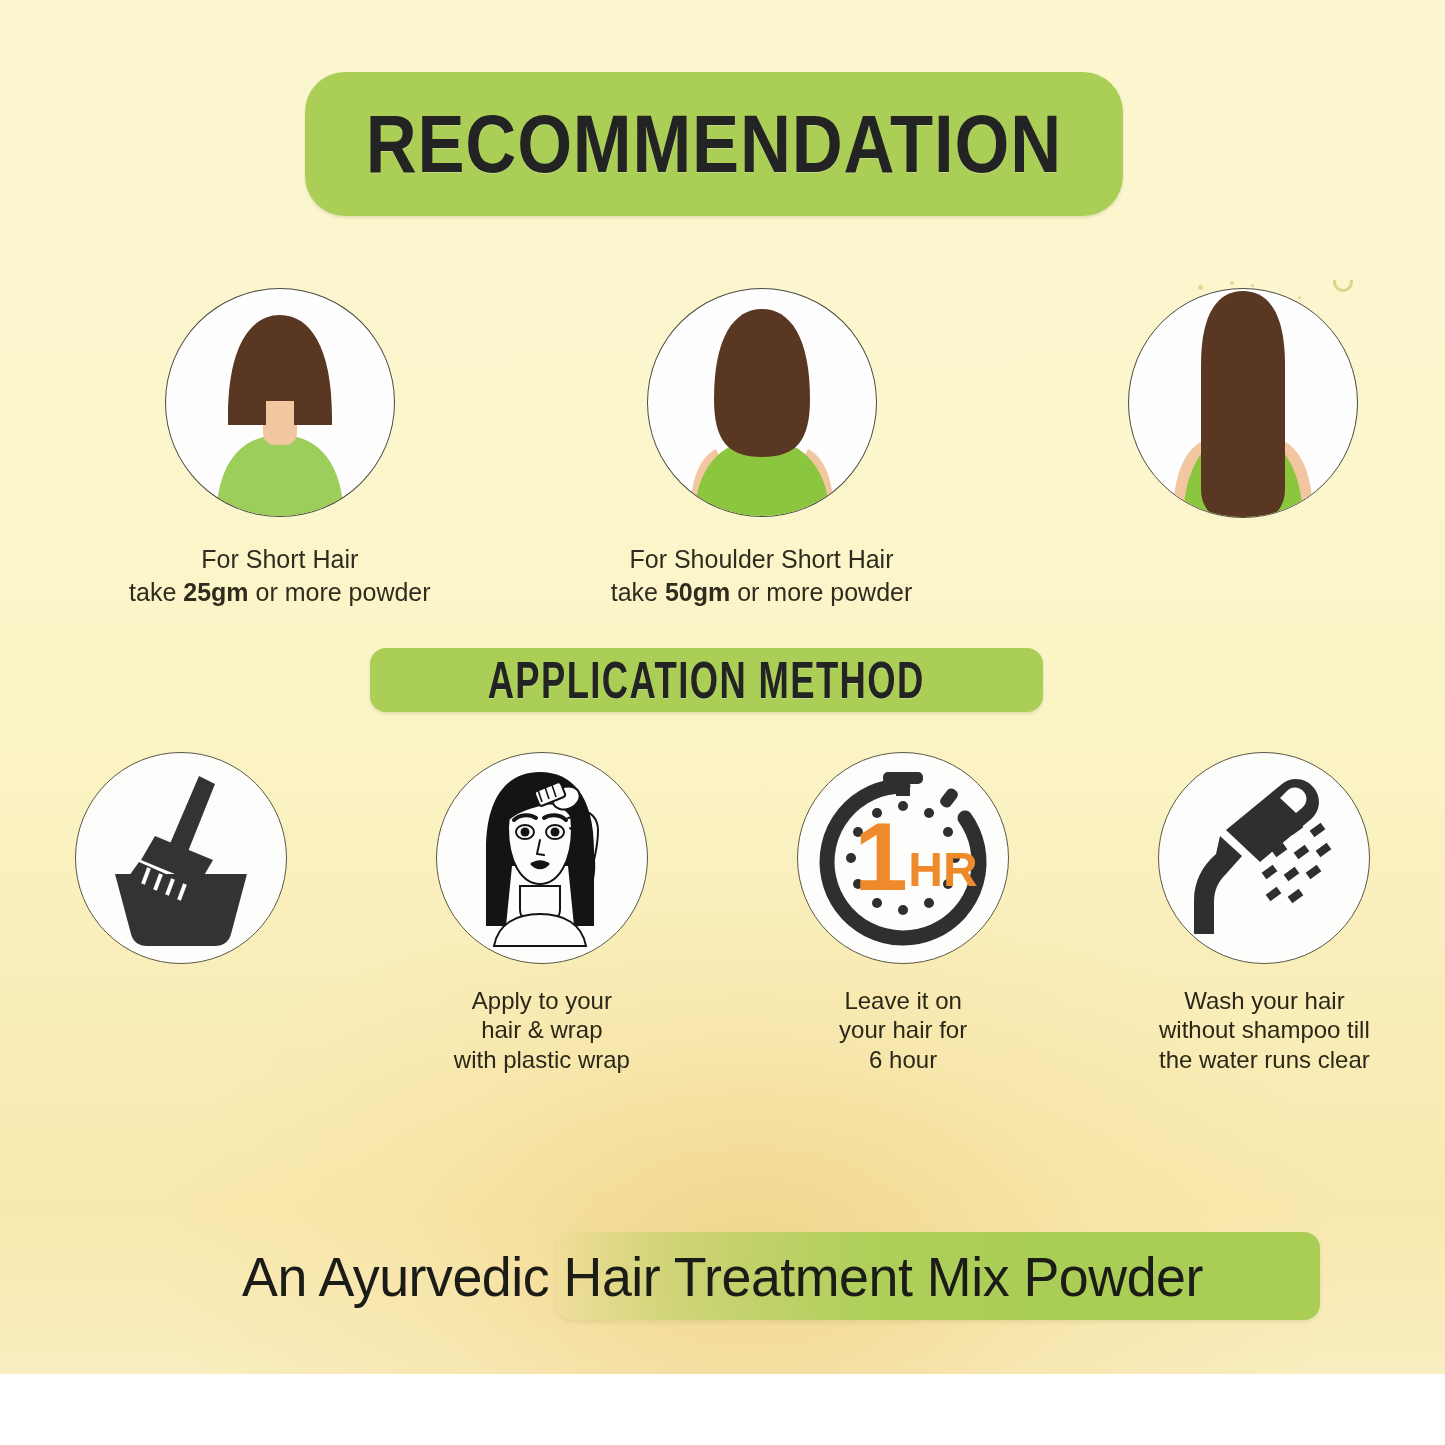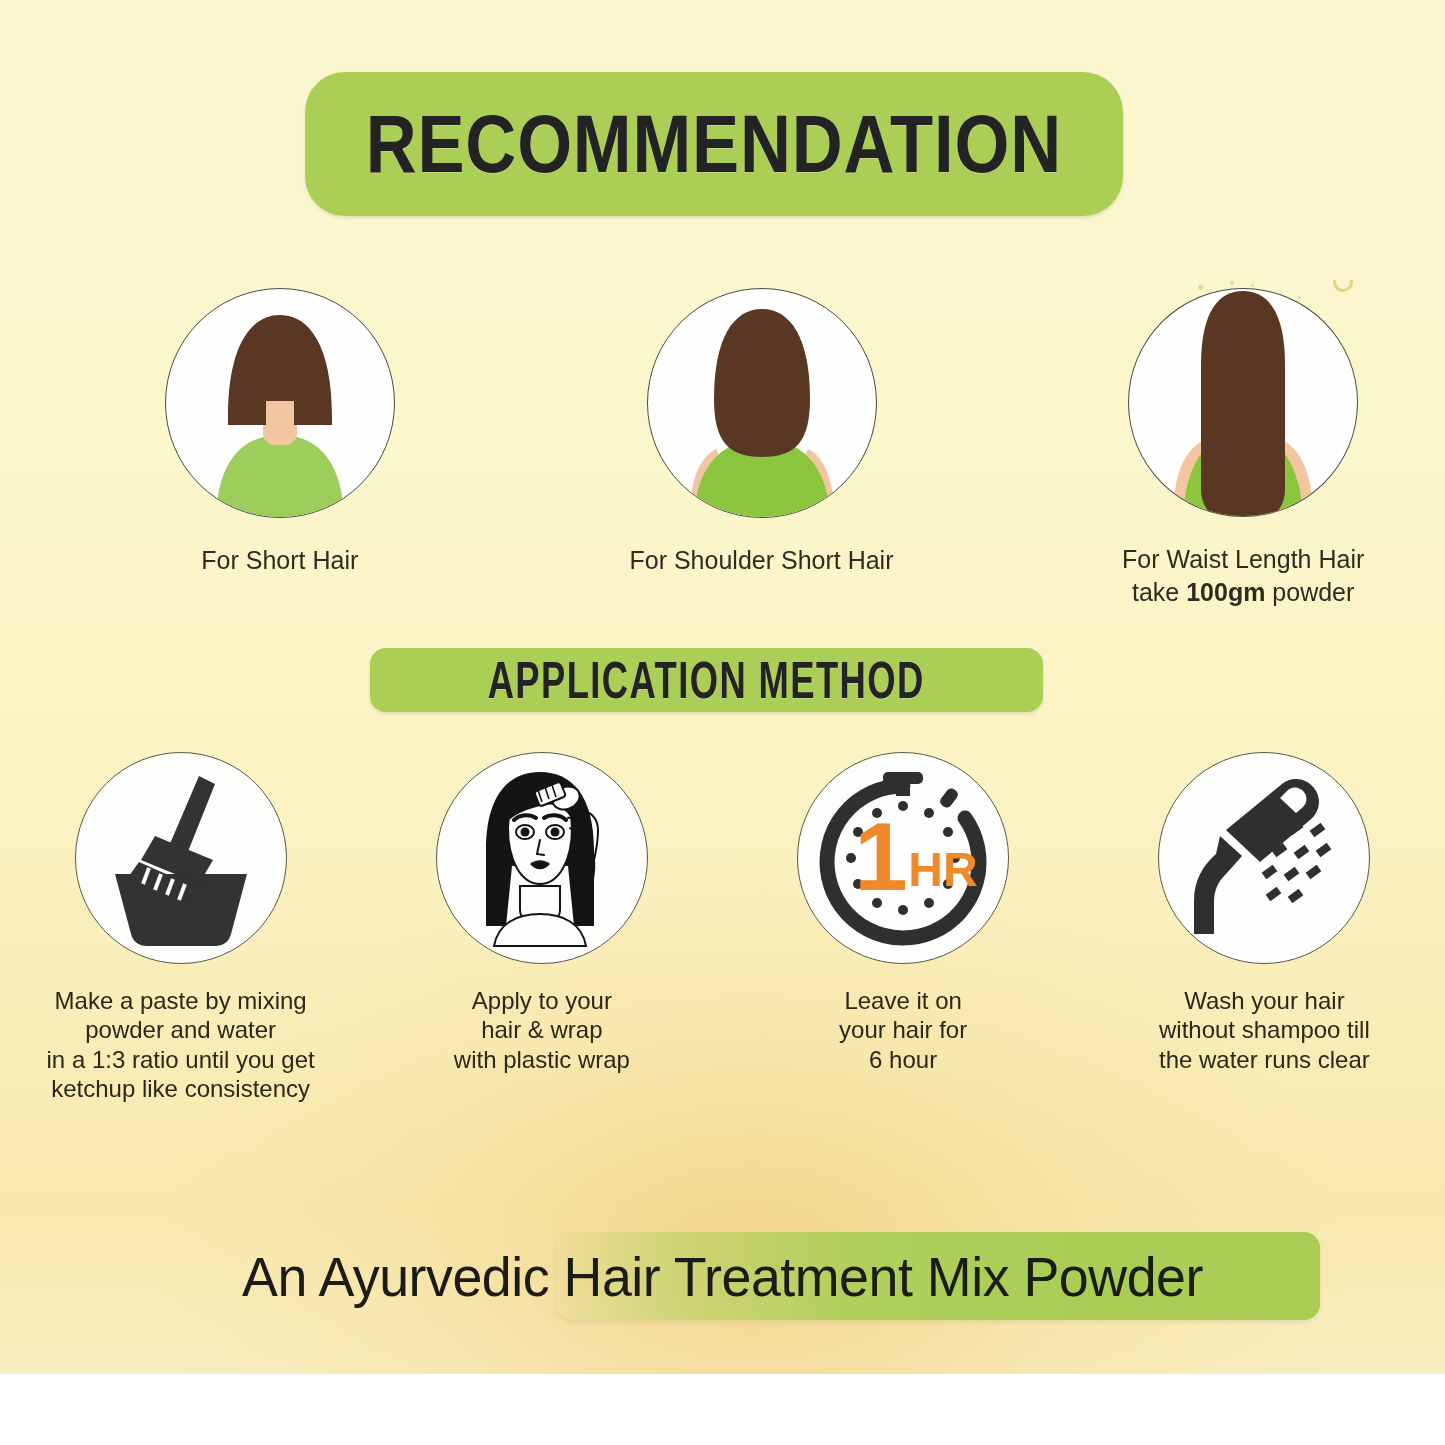--- a/index.html
+++ b/index.html
@@ -192,57 +192,55 @@
 
           <path d="M50 228 C52 168 80 146 114 146 C148 146 176 168 178 228 Z" fill="#8cc63f" opacity="0.85"></path>
 
           <rect x="97" y="108" width="34" height="48" rx="12" fill="#f2c6a0"></rect>
 
           <path d="M62 128 C62 58 84 26 114 26 C144 26 166 58 166 128 L166 136 L128 136 L128 112 L100 112 L100 136 L62 136 Z" fill="#5a3722"></path>
         </svg>
       </div>
       <div class="hair-caption">
         <div>For Short Hair</div>
+        <div><span>take </span><b>25gm</b><span> or more powder</span></div>
       </div>
     </div>
 
     <div class="hair-card">
       <div class="hair-circle">
         <svg viewBox="0 0 228 228" width="228" height="228" aria-hidden="true">
 
           <path d="M42 228 C42 190 52 168 68 160 L80 184 L74 228 Z" fill="#f2c6a0"></path>
           <path d="M186 228 C186 190 176 168 160 160 L148 184 L154 228 Z" fill="#f2c6a0"></path>
 
           <path d="M46 228 C48 176 76 150 114 150 C152 150 180 176 182 228 Z" fill="#8cc63f"></path>
 
           <path d="M52 228 L60 228 L62 186 Z" fill="#8cc63f"></path>
 
           <path d="M66 110 C66 48 86 20 114 20 C142 20 162 48 162 110 C162 152 148 168 114 168 C80 168 66 152 66 110 Z" fill="#5a3722"></path>
         </svg>
       </div>
       <div class="hair-caption">
         <div>For Shoulder Short Hair</div>
+        <div><span>take </span><b>50gm</b><span> or more powder</span></div>
       </div>
     </div>
 
     <div class="hair-card">
       <div class="hair-circle">
         <svg viewBox="0 0 228 228" width="228" height="228" aria-hidden="true">
 
           <path d="M44 228 C44 186 56 160 74 152 L86 178 L80 228 Z" fill="#f2c6a0"></path>
           <path d="M184 228 C184 186 172 160 154 152 L142 178 L148 228 Z" fill="#f2c6a0"></path>
 
           <path d="M54 228 C56 172 82 142 114 142 C146 142 172 172 174 228 Z" fill="#8cc63f"></path>
 
           <path d="M72 76 C72 22 90 2 114 2 C138 2 156 22 156 76 L156 200 C156 222 140 236 114 236 C88 236 72 222 72 200 Z" fill="#5a3722"></path>
         </svg>
-      </div>
-      <div class="hair-caption">
-        <div>For Waist Length Hair</div>
-        <div><span>take </span><b>100gm</b><span> powder</span></div>
       </div>
     </div>
   </div>
 
   <div class="banner" id="banner-application">
     <span class="banner-title">APPLICATION METHOD</span>
   </div>
 
   <div id="row-method-steps">
 
@@ -260,24 +258,20 @@
             <path d="M58 104 L112 128 L104 142 L48 118 Z"></path>
           </g>
           <g stroke="#fdfdfb" stroke-width="4">
             <line x1="68" y1="110" x2="62" y2="126"></line>
             <line x1="80" y1="116" x2="74" y2="132"></line>
             <line x1="92" y1="121" x2="86" y2="137"></line>
             <line x1="104" y1="126" x2="98" y2="142"></line>
           </g>
         </svg>
       </div>
-      <div class="step-caption">Make a paste by mixing
-powder and water
-in a 1:3 ratio until you get
-ketchup like consistency</div>
     </div>
 
     <div class="step-card">
       <div class="step-circle">
         <svg viewBox="0 0 200 200" width="200" height="200" aria-hidden="true">
 
           <path d="M44 92 C44 38 66 14 98 14 C130 14 152 38 152 92 L152 168 L132 168 L126 108 L70 108 L64 168 L44 168 Z" fill="#141414"></path>
 
           <path d="M78 128 L118 128 L118 152 C118 160 110 166 98 166 C86 166 78 160 78 152 Z" fill="#fdfdfb" stroke="#141414" stroke-width="2"></path>
           <path d="M52 188 C56 166 74 156 98 156 C122 156 140 166 144 188 Z" fill="#fdfdfb" stroke="#141414" stroke-width="2"></path>

